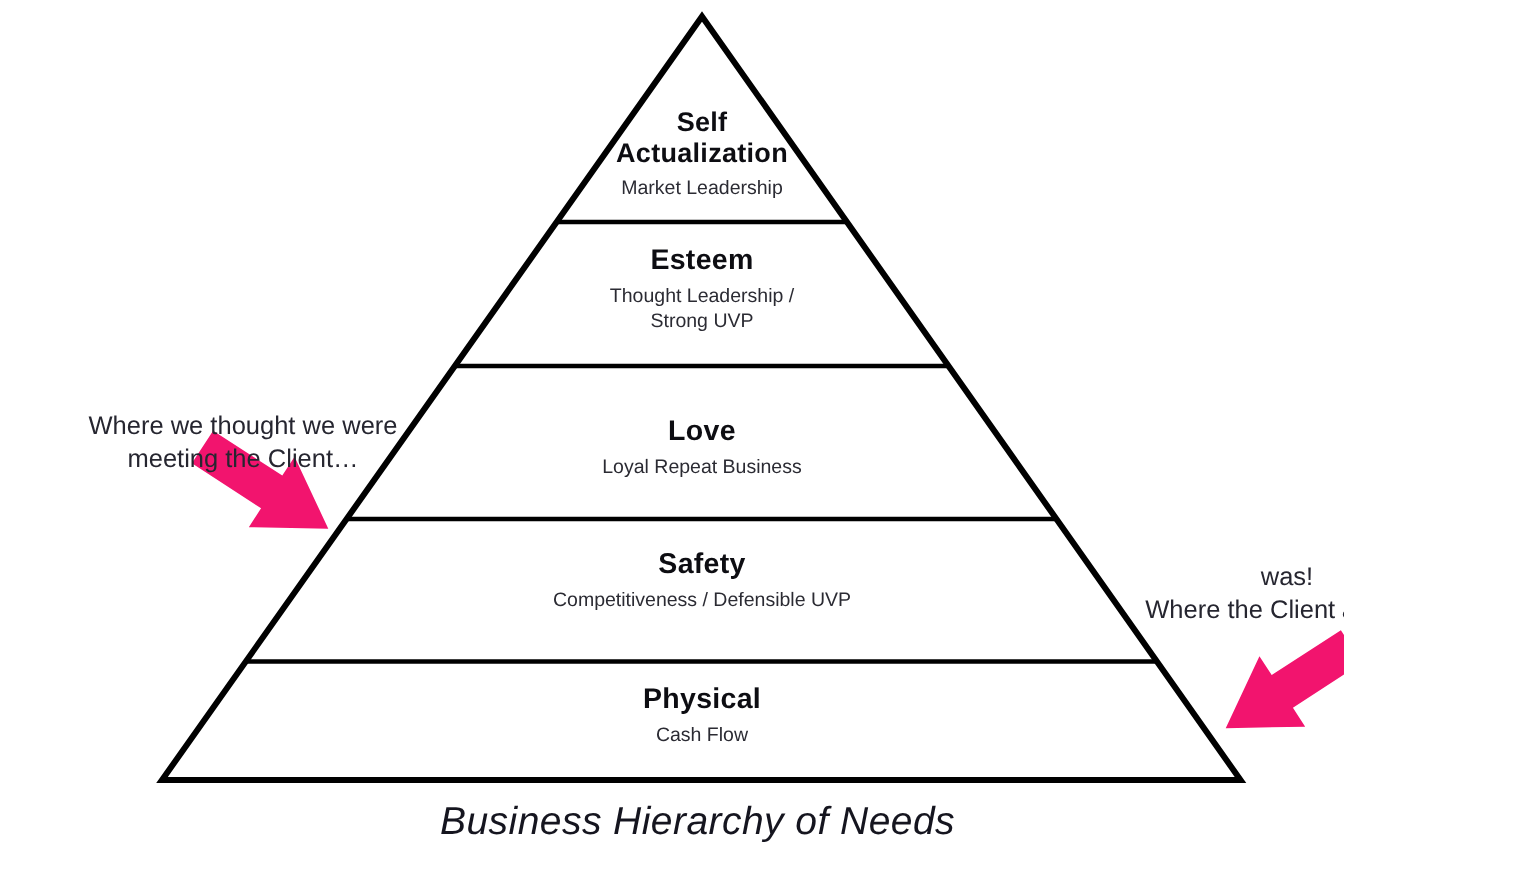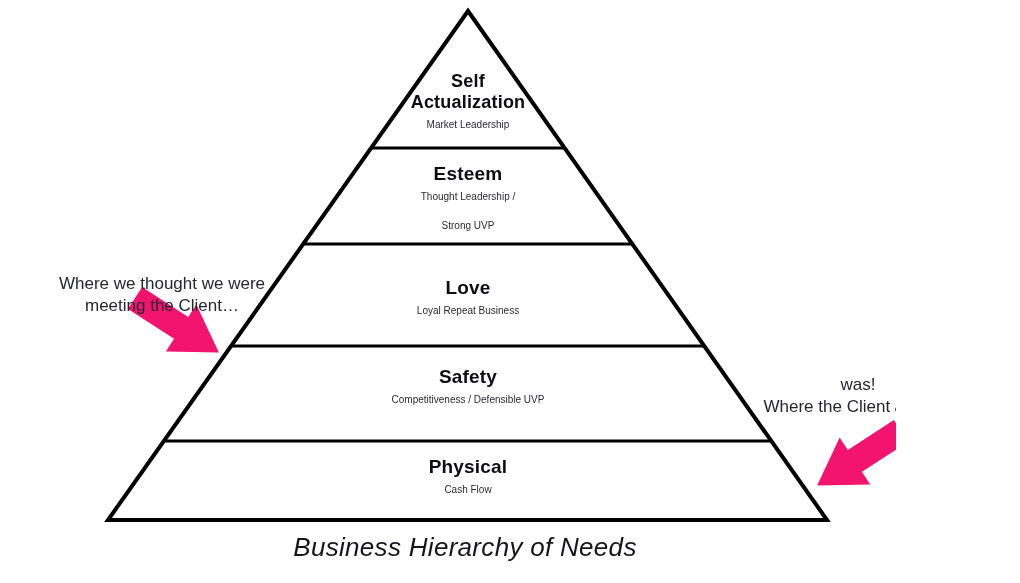--- a/index.html
+++ b/index.html
@@ -32,26 +32,26 @@
     white-space: nowrap;
   }
   .lvl-title {
     font-weight: bold;
     color: #0d0d12;
     font-size: 19px;
     line-height: 22px;
     letter-spacing: 0.2px;
   }
   .lvl-sub {
-    font-size: 10px;
+    font-size: 13px;
     line-height: 17px;
     color: #2b2b33;
     margin-top: 3px;
   }
-  .lvl-sub + .lvl-sub { margin-top: 12px; }
+  .lvl-sub + .lvl-sub { margin-top: 0; }
   .lvl0 { top: 71px; }
   .lvl0 .lvl-title {
     font-size: 18px;
     line-height: 21px;
     white-space: normal;
     width: 132px;
     margin: 0 auto;
   }
   .lvl1 { top: 163px; }
   .lvl2 { top: 277px; }

